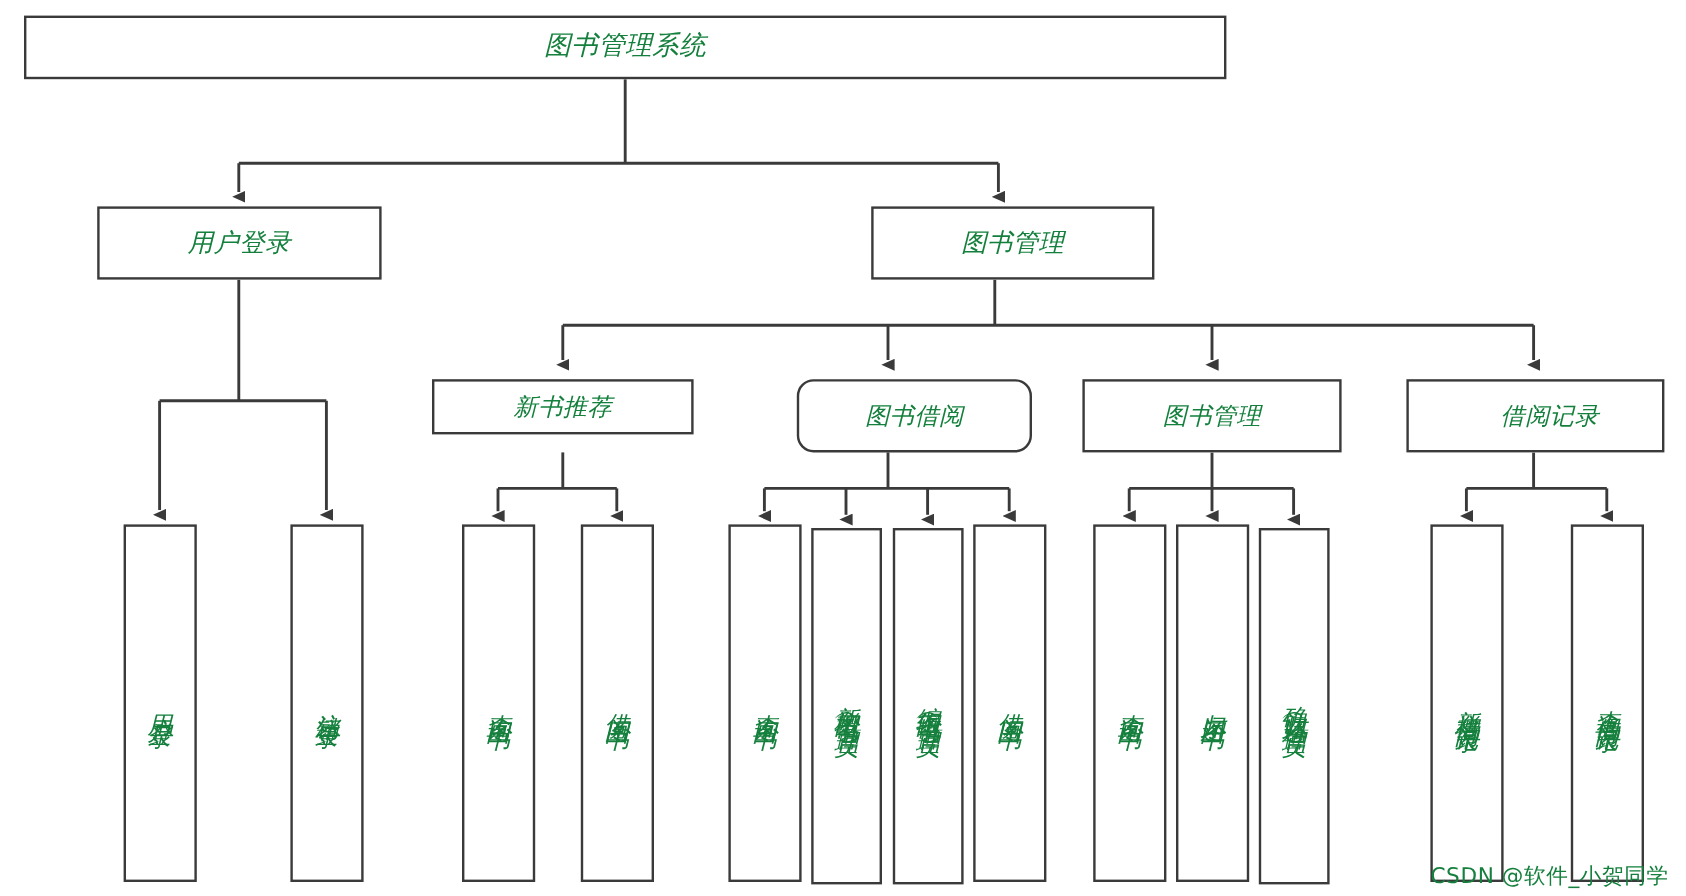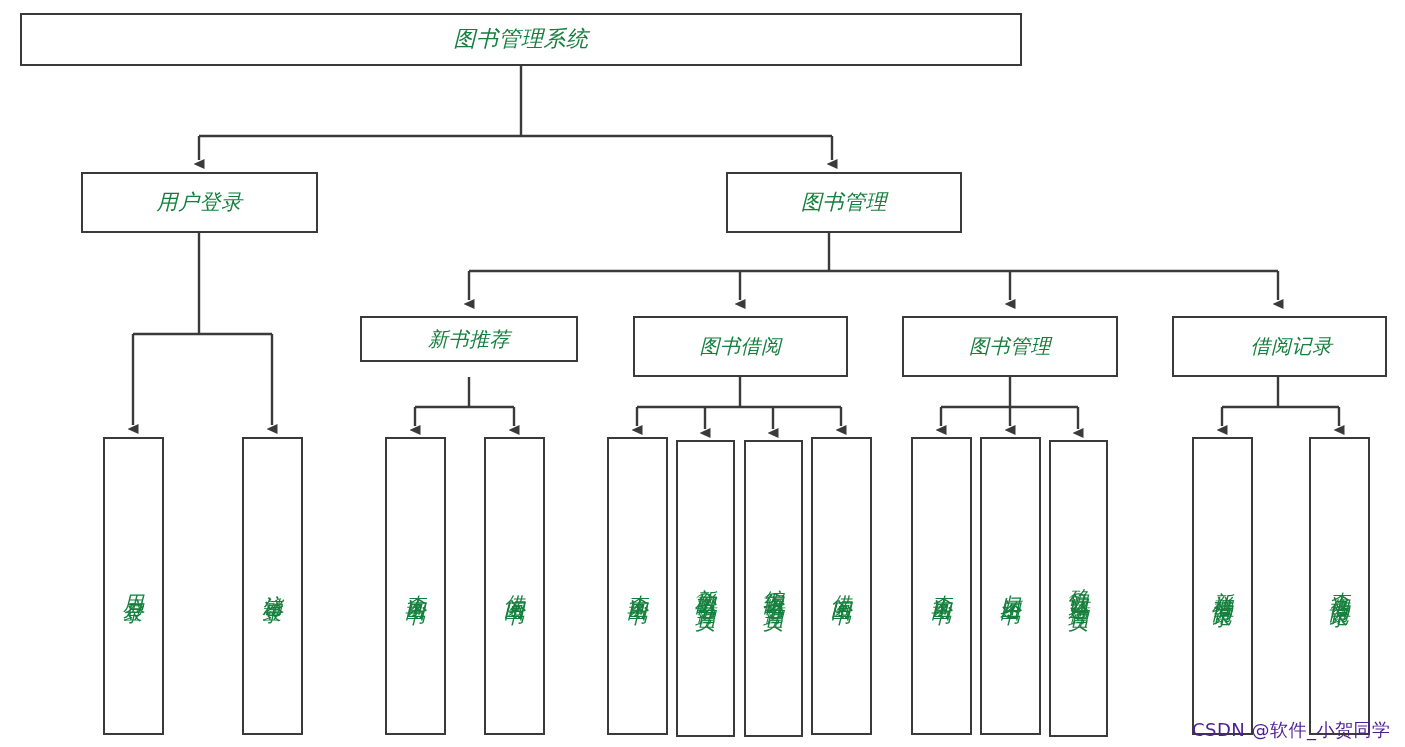--- a/index.html
+++ b/index.html
@@ -53,21 +53,21 @@
     line-height: 1;
     white-space: nowrap;
   }
   .node.root .label { font-size: 22px; }
   .node.level1 .label { font-size: 21px; }
   .node.level2 .label { font-size: 20px; }
   .node.leaf .label { font-size: 20px; }
   .watermark {
     position: absolute;
     font-size: 18px;
-    color: #4c1d95;
+    color: #15803d;
     white-space: nowrap;
     z-index: 9;
     letter-spacing: 0.5px;
   }
 </style>
 </head>
 <body>
 
 <div id="canvas">
 
@@ -128,21 +128,21 @@
   <div class="node level1" style="left:81px; top:172px; width:237px; height:61px;">
     <span class="label">用户登录</span>
   </div>
   <div class="node level1" style="left:711px; top:172px; width:236px; height:61px;margin-left:15px;">
     <span class="label">图书管理</span>
   </div>
 
   <div class="node level2" style="left:360px; top:316px; width:218px; height:46px;">
     <span class="label">新书推荐</span>
   </div>
-  <div class="node level2" style="left:633px; top:316px; width:215px; height:61px;">
+  <div class="node level2" style="left:664px; top:316px; width:196px; height:61px;border-radius:14px;">
     <span class="label">图书借阅</span>
   </div>
   <div class="node level2" style="left:902px; top:316px; width:216px; height:61px;">
     <span class="label">图书管理</span>
   </div>
   <div class="node level2" style="left:1172px; top:316px; width:215px; height:61px;padding-left:24px;">
     <span class="label">借阅记录</span>
   </div>
 
   <div class="node leaf vertical" style="left:103px; top:437px; width:61px; height:298px;">

